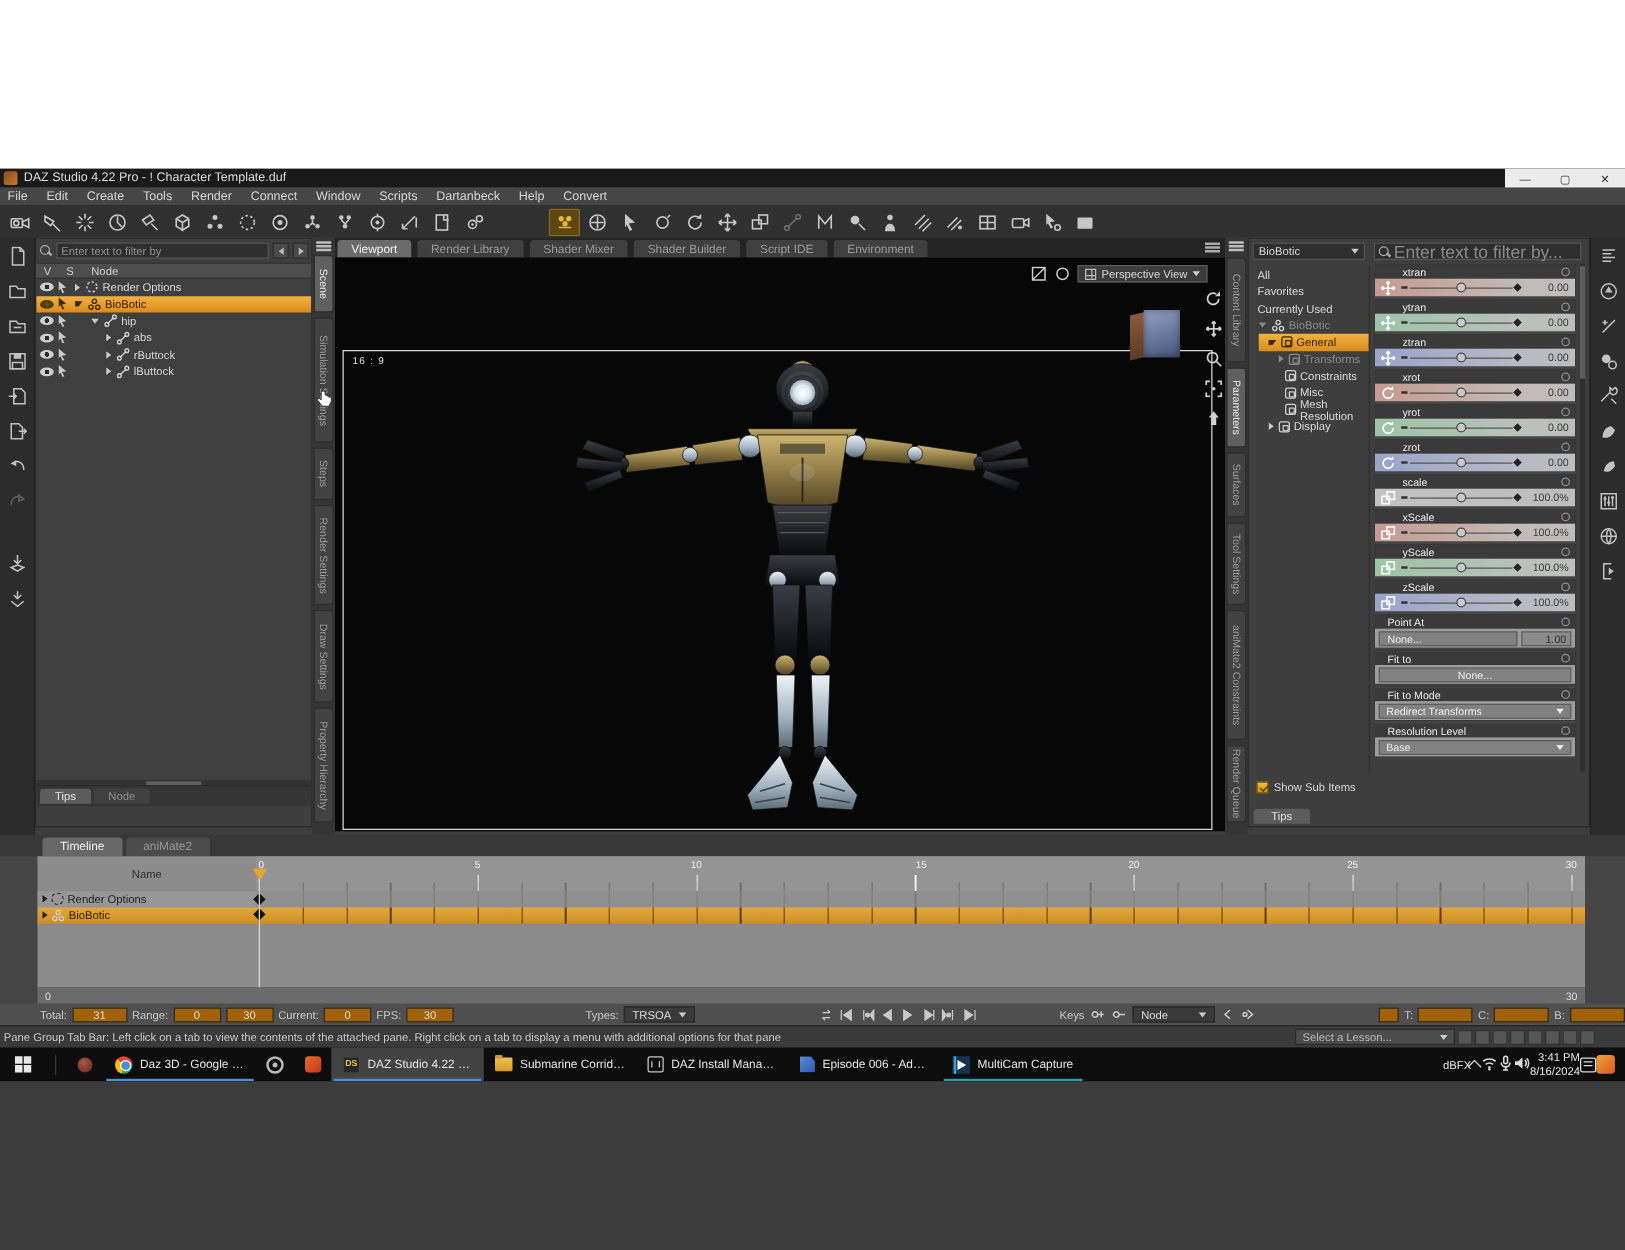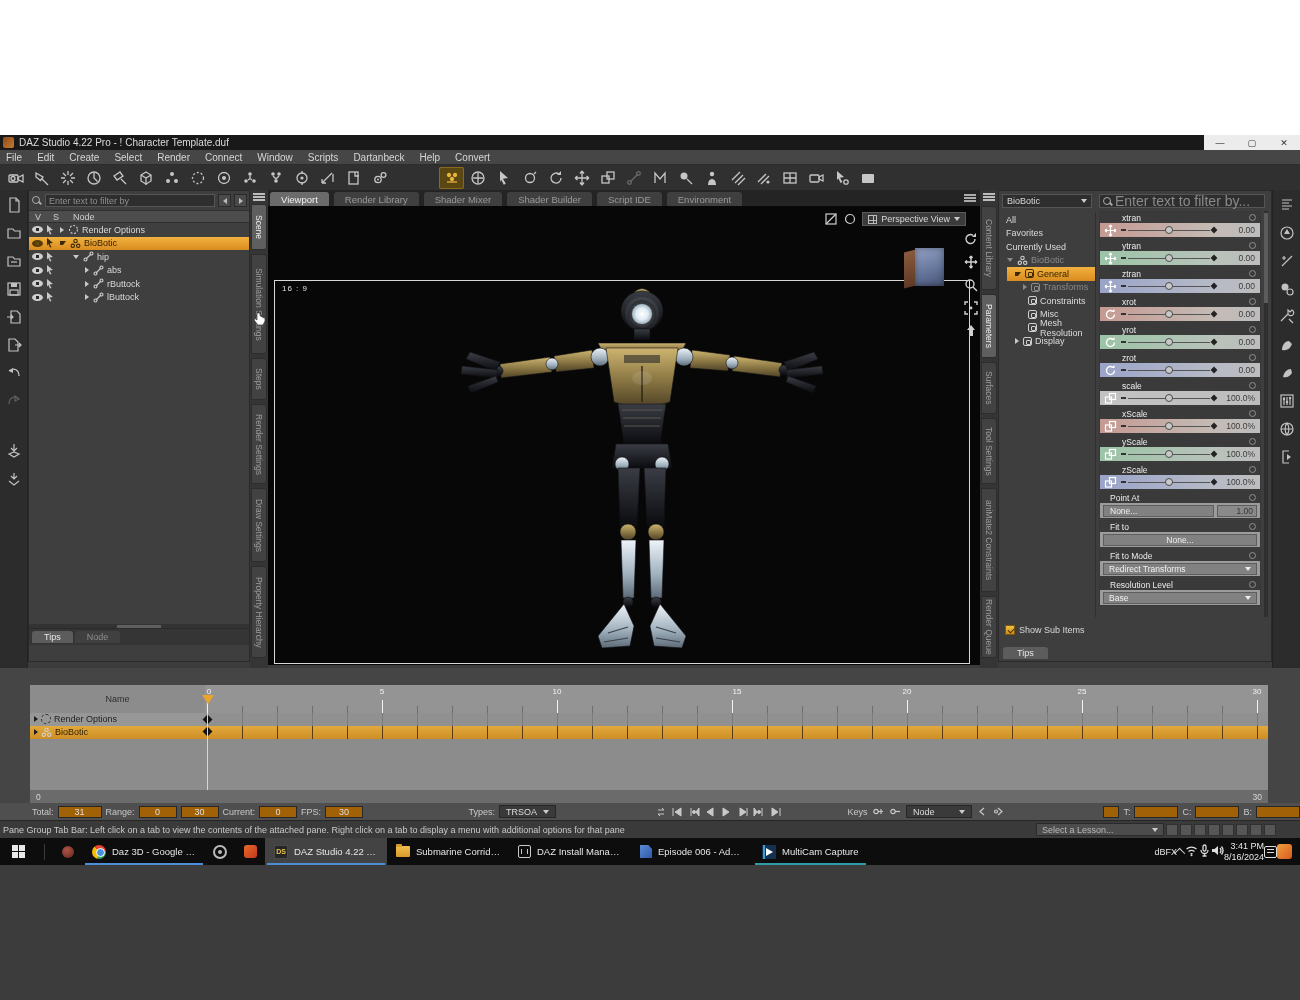--- a/index.html
+++ b/index.html
@@ -237,21 +237,21 @@
       <span class="wbtn">—</span>
       <span class="wbtn">▢</span>
       <span class="wbtn">✕</span>
     </span>
   </div>
 
   <div class="menubar">
     <span>File</span>
     <span>Edit</span>
     <span>Create</span>
-    <span>Select</span>
+    <span>Tools</span>
     <span>Render</span>
     <span>Connect</span>
     <span>Window</span>
     <span>Scripts</span>
     <span>Dartanbeck</span>
     <span>Help</span>
     <span>Convert</span>
   </div>
 
   <div class="toolbar">
@@ -1150,20 +1150,24 @@
           <svg viewBox="0 0 16 16">
             <path d="M10 2H4v12h6"></path>
             <path class="f" d="M8 5v6l4-3z"></path>
           </svg>
         </span>
     </div>
 
   </div>
 
   <div class="timeline">
+    <div class="tltabs">
+      <span class="tltab">Timeline</span>
+      <span class="tltab off">aniMate2</span>
+    </div>
     <div class="tlbody">
       <div class="tlname">Name</div>
       <div class="tlruler">
         <i class="rmin"></i>
           <i class="rmaj"></i>
         <span class="rlab" style="left:4px;">0</span>
         <span class="rlab" style="left:177px;">5</span>
         <span class="rlab" style="left:352px;">10</span>
         <span class="rlab" style="left:532px;">15</span>
         <span class="rlab" style="left:702px;">20</span>

